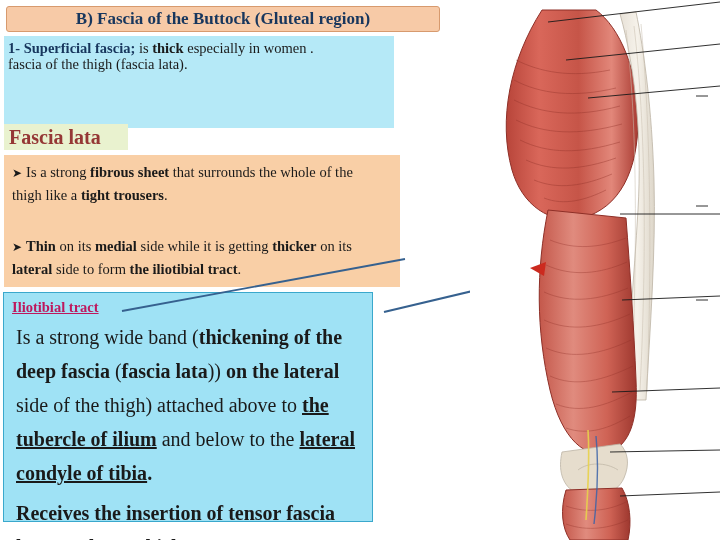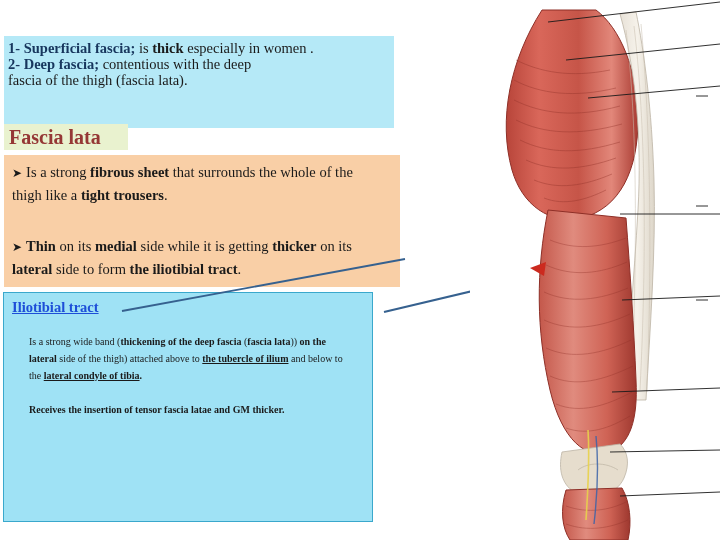--- a/index.html
+++ b/index.html
@@ -117,27 +117,27 @@
     width: 370px;
     height: 230px;
     background: #9fe2f5;
     border: 1px solid #3aa8cc;
     box-sizing: border-box;
     padding: 6px 8px 0 8px;
   }
   .box-iti .head {
     font-size: 14.5px;
     font-weight: bold;
-    color: #1d4ed8;
+    color: #be185d;
     text-decoration: underline;
     margin-bottom: 2px;
   }
   .box-iti p {
-    margin: 17px;
-    font-size: 10px;
+    margin: 4px;
+    font-size: 20px;
     color: #1a1a1a;
     line-height: 1.70;
   }
   .u { text-decoration: underline; }
   .b { font-weight: bold; }
 
   
   .connector {
     position: absolute;
     pointer-events: none;
@@ -150,27 +150,27 @@
     top: 0;
     width: 250px;
     height: 540px;
   }
 </style>
 </head>
 <body>
 
 <div id="slide">
 
+  <div class="title-box">
+    <span class="title-text">B) Fascia of the Buttock (Gluteal region)</span>
+  </div>
 
   <div class="box-blue-top">
     <div class="line l1">
       <span class="bold-dark">1- Superficial fascia;</span><span> is </span><span class="bold-blk">thick</span><span> especially in women .</span>
-    </div>
-    <div class="line">
-      <span class="bold-dark">2- Deep fascia;</span><span> contentious with the  deep</span>
     </div>
     <div class="line">fascia of the thigh (fascia lata).</div>
   </div>
 
   <div class="fascia-lata-box">
     <span class="fl-text">Fascia lata</span>
   </div>
 
   <div class="box-orange">
     <p class="para1">

